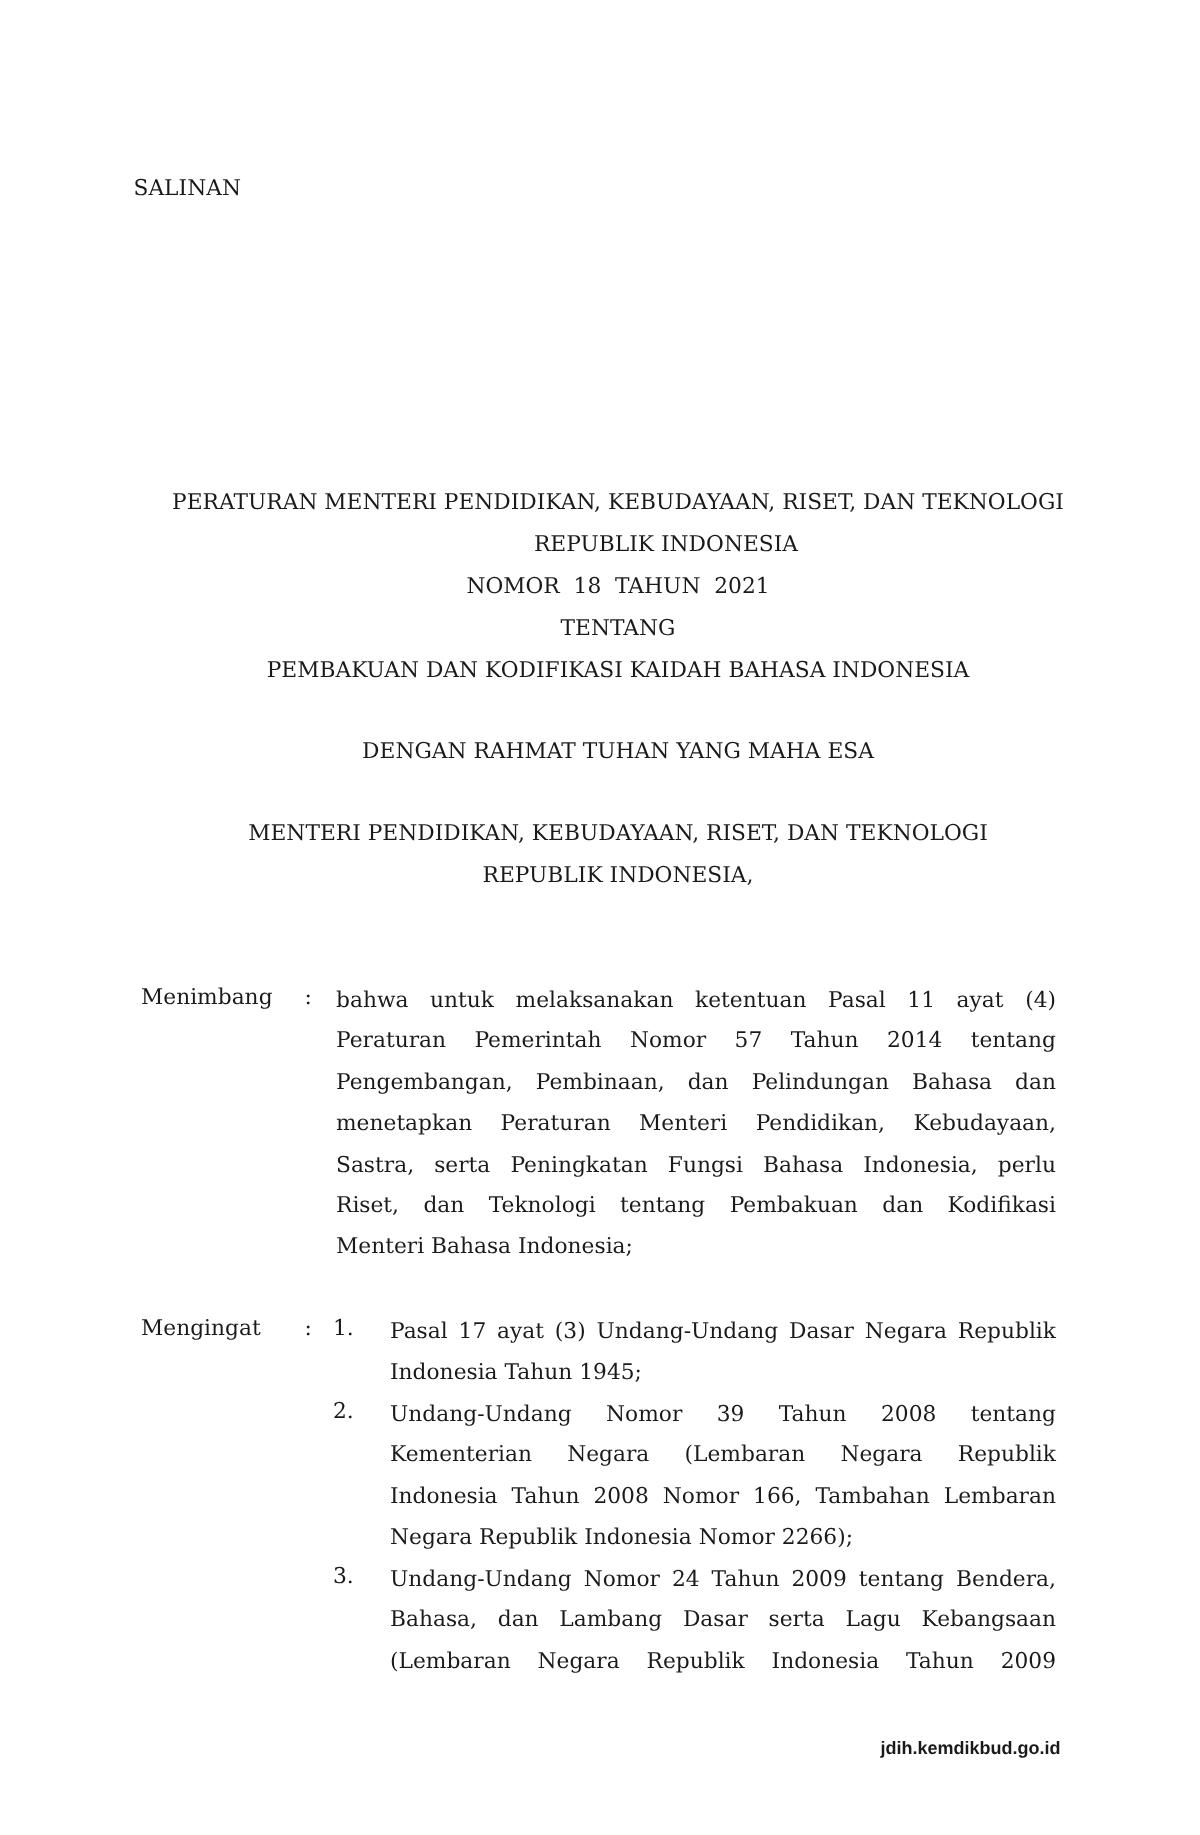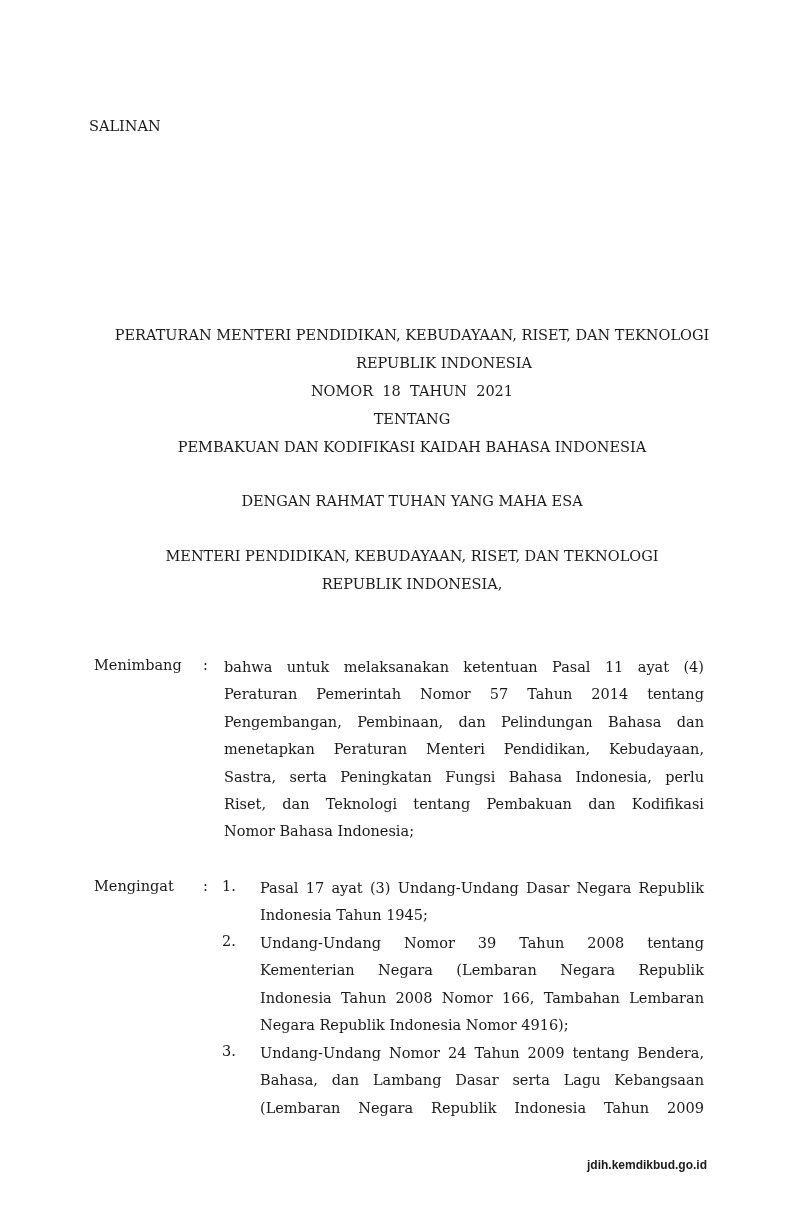--- a/index.html
+++ b/index.html
@@ -38,40 +38,40 @@
 <div>
   <div class="abs label" style="top:657px;">Menimbang</div>
   <div class="abs colon" style="left:203px; top:657px;">:</div>
   <div class="abs para" style="top:654px;">
     <span class="line">bahwa untuk melaksanakan ketentuan Pasal 11 ayat (4)</span>
     <span class="line">Peraturan Pemerintah Nomor 57 Tahun 2014 tentang</span>
     <span class="line">Pengembangan, Pembinaan, dan Pelindungan Bahasa dan</span>
     <span class="line">menetapkan Peraturan Menteri Pendidikan, Kebudayaan,</span>
     <span class="line">Sastra, serta Peningkatan Fungsi Bahasa Indonesia, perlu</span>
     <span class="line">Riset, dan Teknologi tentang Pembakuan dan Kodifikasi</span>
-    <span class="line last">Nomor Bahasa Indonesia;</span>
+    <span class="line last">Menteri Bahasa Indonesia;</span>
   </div>
 </div>
 
 <div>
   <div class="abs label" style="top:878px;">Mengingat</div>
   <div class="abs colon" style="left:203px; top:878px;">:</div>
 
   <div class="abs item-num" style="left:222px; top:878px;">1.</div>
   <div class="abs item-text" style="top:875px;">
     <span class="line">Pasal 17 ayat (3) Undang-Undang Dasar Negara Republik</span>
     <span class="line last">Indonesia Tahun 1945;</span>
   </div>
 
   <div class="abs item-num" style="left:222px; top:933px;">2.</div>
   <div class="abs item-text" style="top:930px;">
     <span class="line">Undang-Undang Nomor 39 Tahun 2008 tentang</span>
     <span class="line">Kementerian Negara (Lembaran Negara Republik</span>
     <span class="line">Indonesia Tahun 2008 Nomor 166, Tambahan Lembaran</span>
-    <span class="line last">Negara Republik Indonesia Nomor 4916);</span>
+    <span class="line last">Negara Republik Indonesia Nomor 2266);</span>
   </div>
 
   <div class="abs item-num" style="left:222px; top:1043px;">3.</div>
   <div class="abs item-text" style="top:1040px;">
     <span class="line">Undang-Undang Nomor 24 Tahun 2009 tentang Bendera,</span>
     <span class="line">Bahasa, dan Lambang Dasar serta Lagu Kebangsaan</span>
     <span class="line">(Lembaran Negara Republik Indonesia Tahun 2009</span>
   </div>
 </div>
 

